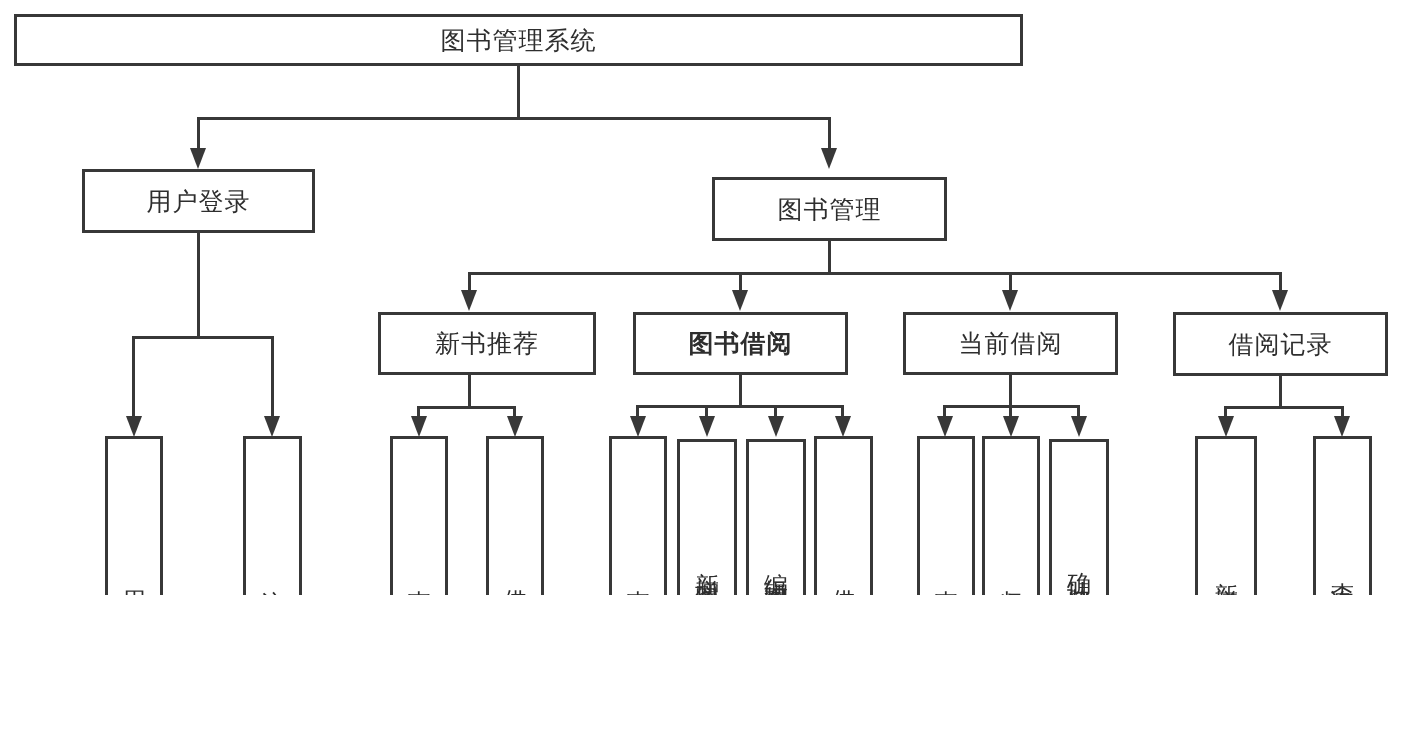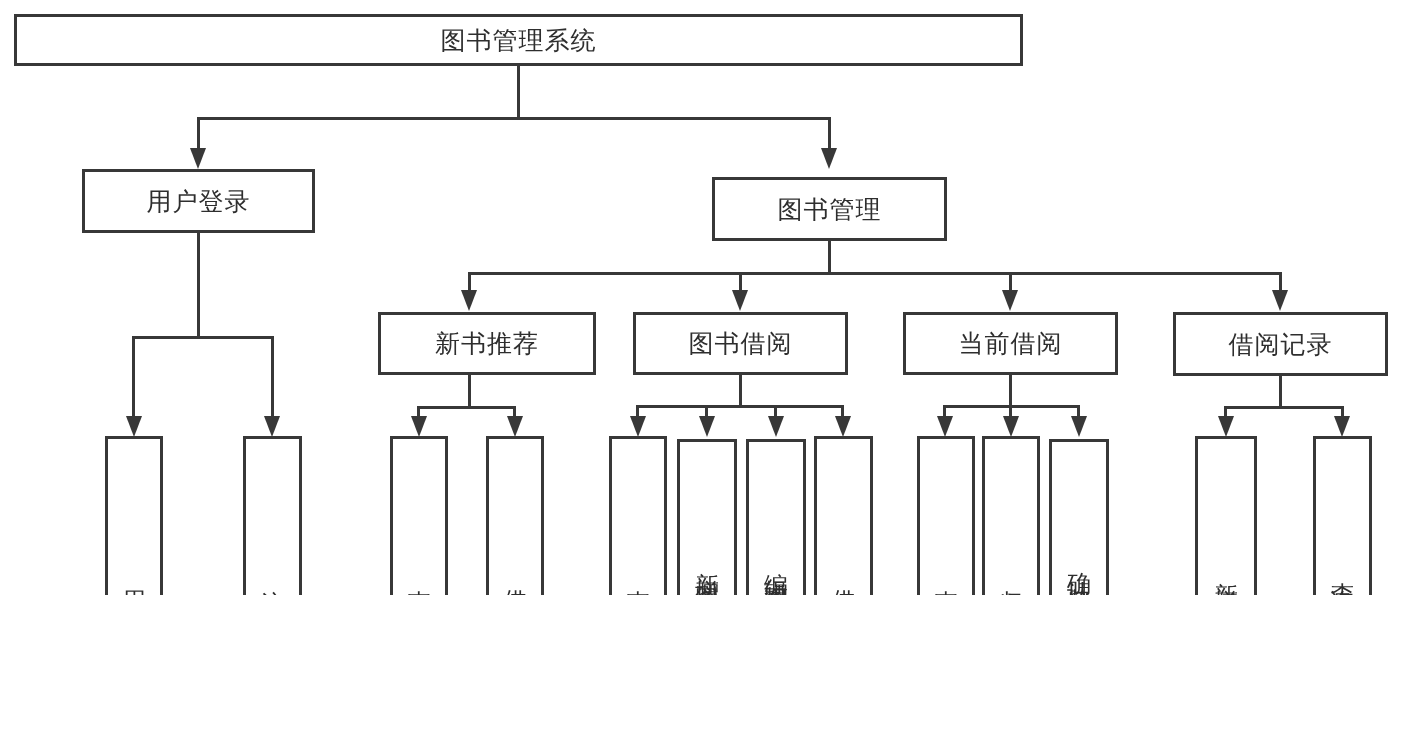--- a/index.html
+++ b/index.html
@@ -136,21 +136,21 @@
   <div class="hbox" style="left:82px; top:169px; width:233px; height:64px;">
     <span>用户登录</span>
   </div>
   <div class="hbox" style="left:712px; top:170px; width:235px; height:64px;margin-top:7px;">
     <span>图书管理</span>
   </div>
 
   <div class="hbox" style="left:362px; top:312px; width:218px; height:63px;margin-left:16px;">
     <span>新书推荐</span>
   </div>
-  <div class="hbox" style="left:633px; top:312px; width:215px; height:63px;">
+  <div class="hbox" style="left:633px; top:312px; width:215px; height:63px;font-weight:bold;">
     <span>图书借阅</span>
   </div>
   <div class="hbox" style="left:903px; top:312px; width:215px; height:63px;">
     <span>当前借阅</span>
   </div>
   <div class="hbox" style="left:1173px; top:312px; width:215px; height:64px;">
     <span>借阅记录</span>
   </div>
 
   <div class="vbox" style="left:105px;">

